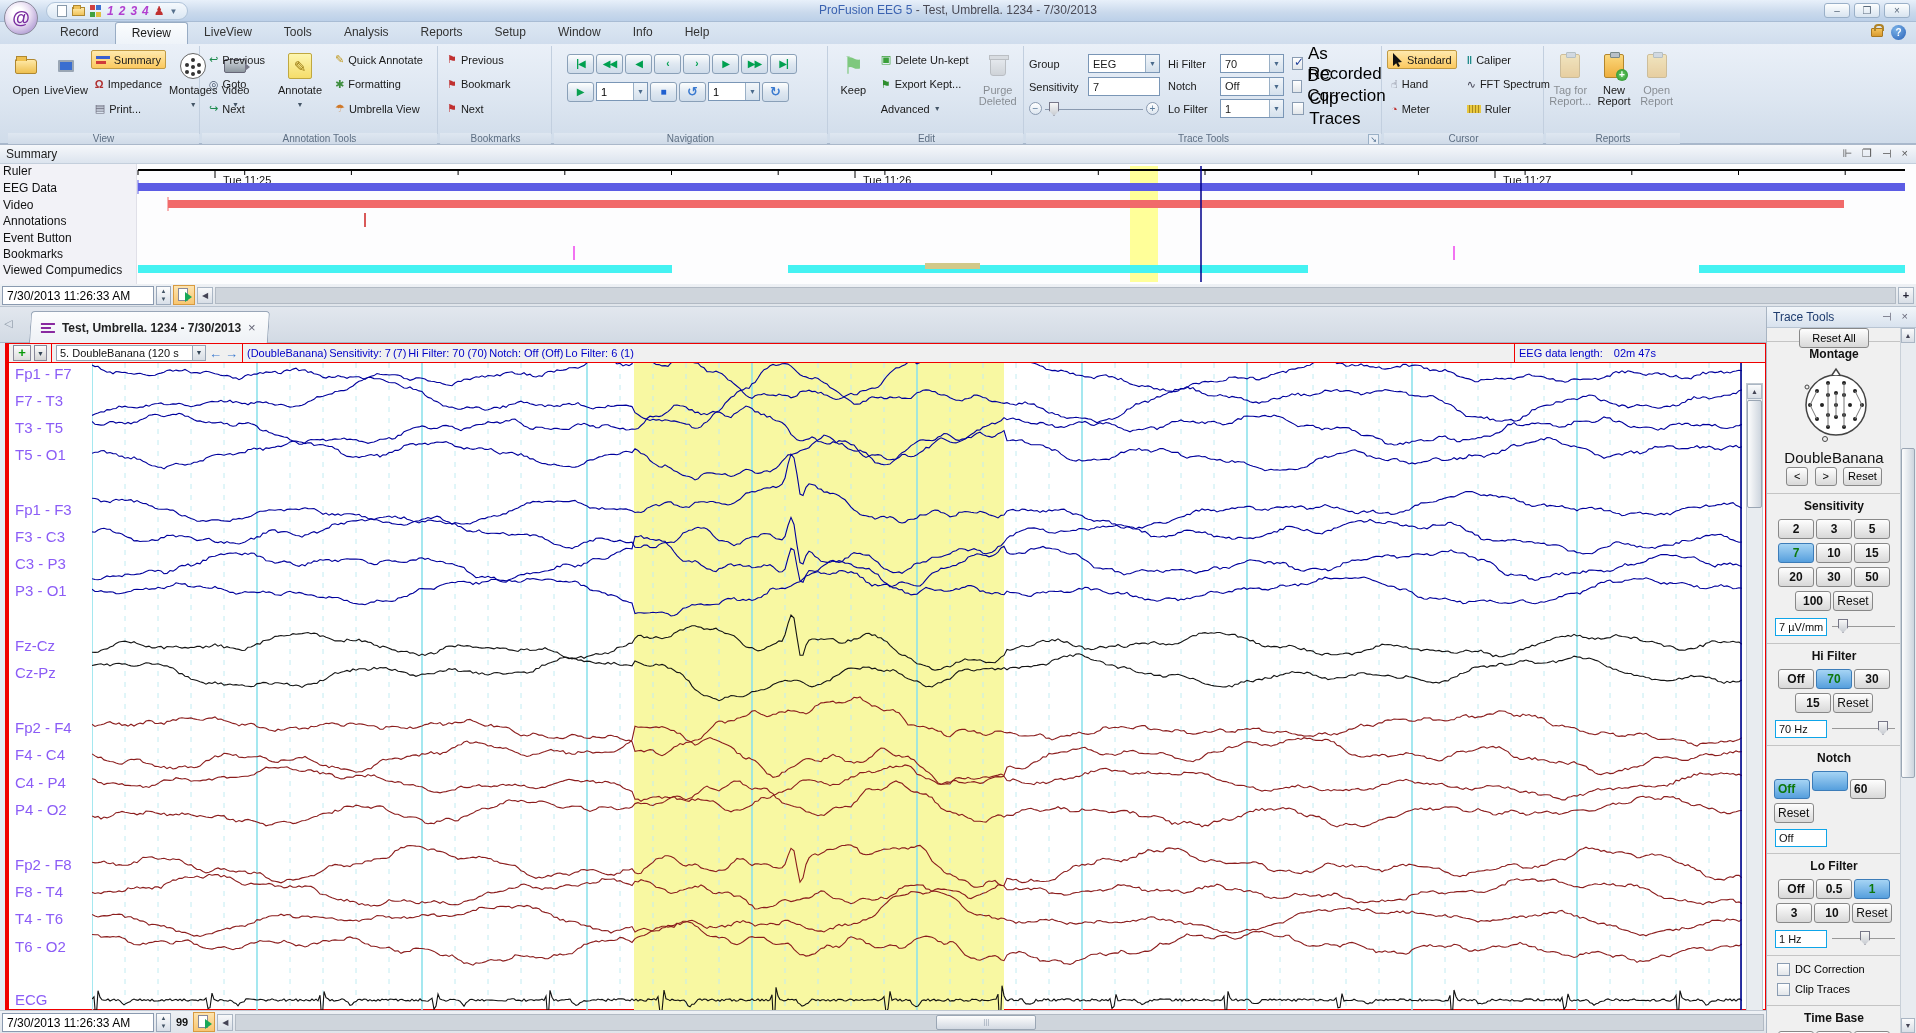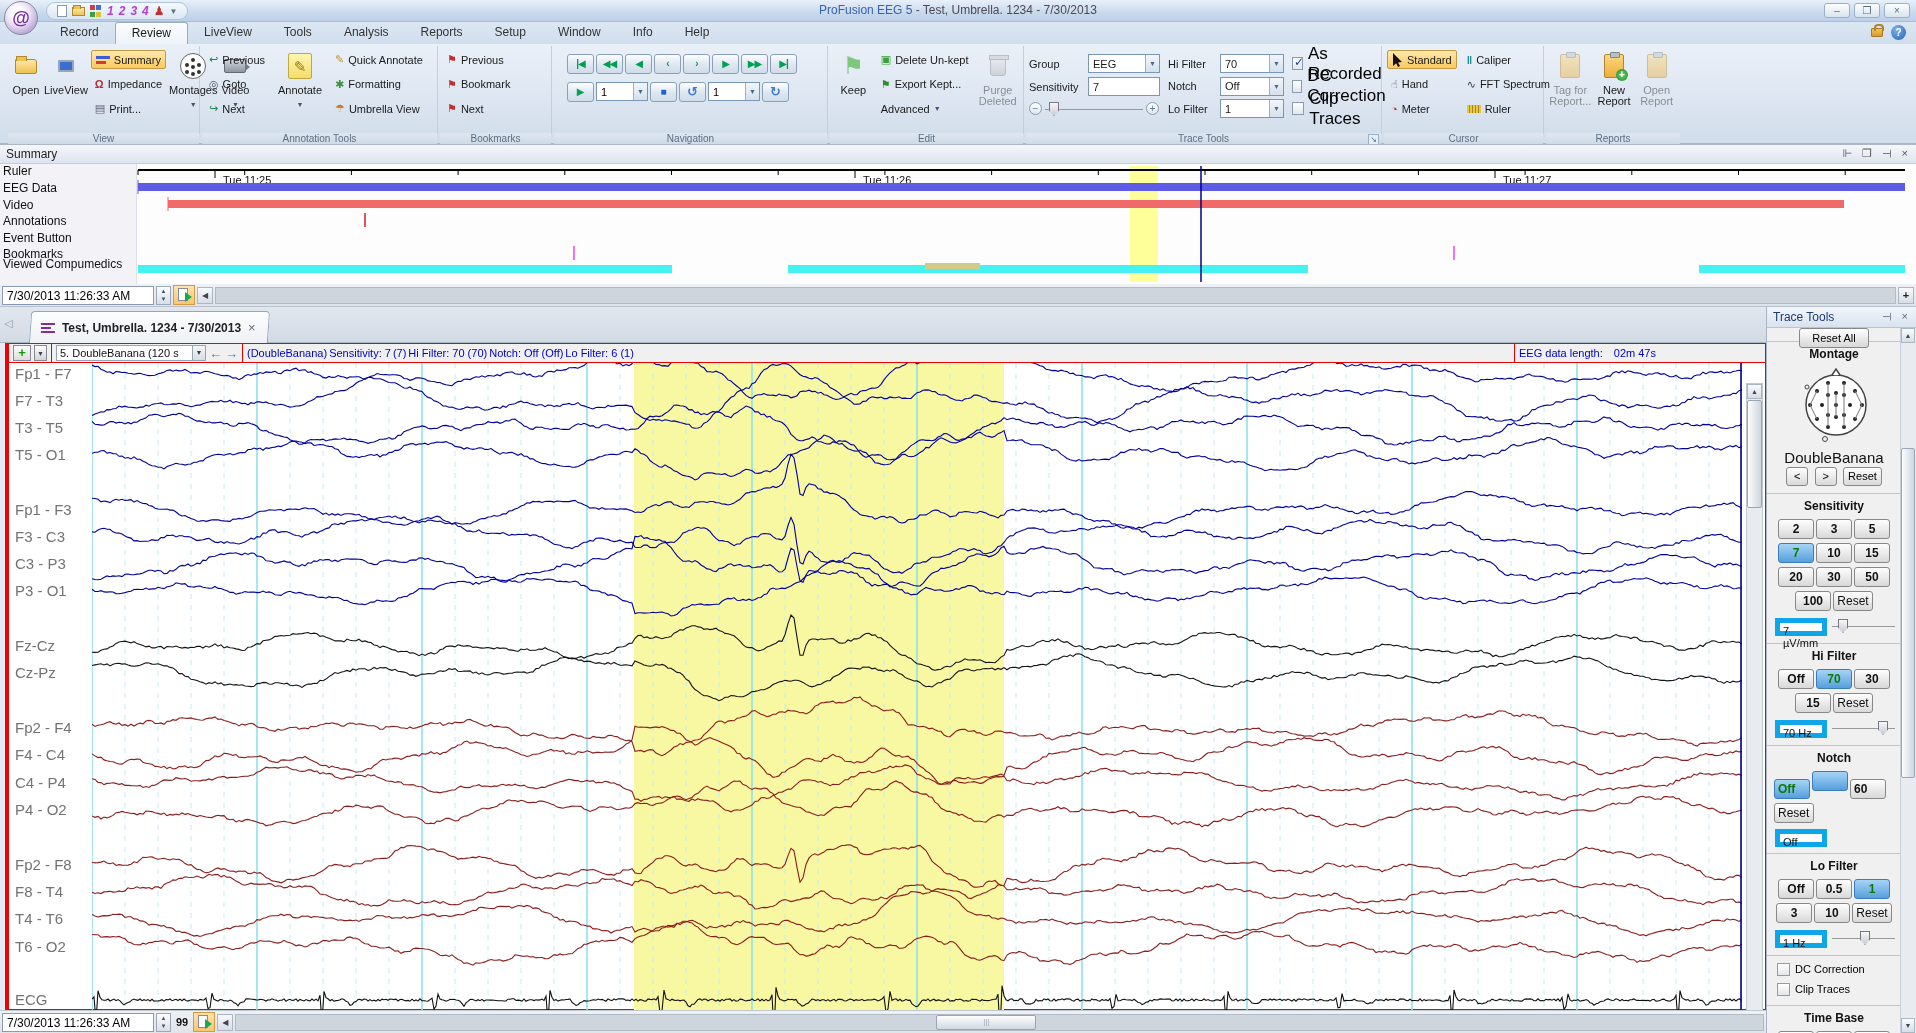--- a/index.html
+++ b/index.html
@@ -111,21 +111,21 @@
   .eeg-toolbar { position:absolute; left:0; top:0; width:100%; height:19px; background:#f0f0f0; border-bottom:1px solid #f00000; display:flex; align-items:center; font-size:11px; color:#0000c8; }
   .etb-seg { height:19px; display:flex; align-items:center; border-right:1px solid #f00000; padding:0 4px; gap:3px; }
   .plus-green { width:18px; height:16px; border:1px solid #889; background:linear-gradient(#fdfdfd,#dcdcdc); color:#0a9a0a; font-weight:bold; font-size:13px; line-height:14px; text-align:center; }
   .drop-sm { width:13px; height:16px; border:1px solid #889; background:linear-gradient(#fdfdfd,#d4d4d4); font-size:7px; color:#345; line-height:15px; text-align:center; }
   .mont-combo { width:150px; height:16px; background:#fff; border:1px solid #98a4b4; color:#111; font-size:11px; padding:1px 0 0 3px; position:relative; white-space:nowrap; overflow:hidden; }
   .mont-combo .arr { position:absolute; right:0; top:0; width:13px; height:14px; background:linear-gradient(#f4f6f8,#d8dde4); border-left:1px solid #98a4b4; font-size:7px; text-align:center; line-height:13px; color:#345; }
   .bluearr { color:#3a7ad0; font-size:13px; font-weight:bold; }
   .etb-status { gap:0; }
   .etb-status span { margin-right:2px; white-space:nowrap; }
   .trace-wrap { position:absolute; left:0; top:19px; right:0; bottom:0; background:#fff; }
-  .ch-label { position:absolute; left:6px; font-size:15px; color:#737373; white-space:nowrap; }
+  .ch-label { position:absolute; left:6px; font-size:15px; color:#8b5cf6; white-space:nowrap; }
   .vscroll { position:absolute; right:2px; top:20px; width:17px; height:644px; background:#e8ecf0; border:1px solid #c0c8d0; }
   .vs-arrow { position:absolute; left:0; width:15px; height:15px; background:linear-gradient(#fafbfc,#d8dee6); border:1px solid #aab6c4; color:#445; font-size:7px; text-align:center; line-height:14px; }
   .vs-thumb { position:absolute; left:0; width:15px; background:linear-gradient(90deg,#fdfdfd,#cdd5de); border:1px solid #9aa6b4; border-radius:2px; }
 
   
   .statusbar { position:absolute; left:0; top:1010px; width:1766px; height:23px; background:linear-gradient(#eef1f5,#dfe4ea); border-top:1px solid #c0c8d2; display:flex; align-items:center; gap:2px; padding:1px 2px; }
   .counter { font-size:11px; font-weight:bold; color:#111; padding:0 3px; }
   .hthumb { height:15px; background:linear-gradient(#fdfdfd,#d2d9e2); border:1px solid #9aa6b4; border-radius:2px; position:relative; }
   .hthumb::after { content:"|||"; position:absolute; left:50%; top:1px; transform:translateX(-50%); color:#9aa6b6; font-size:8px; }
 
@@ -134,21 +134,21 @@
   .tt-hdr { height:21px; background:linear-gradient(#f2f6fa,#d8e2ee); border-bottom:1px solid #b8c4d2; font-size:12px; color:#1e3c6e; padding:3px 0 0 6px; position:relative; }
   .tt-hdr .hic { position:absolute; top:3px; color:#667; font-size:11px; }
   .tt-body { position:absolute; left:0; top:21px; width:134px; bottom:0; overflow:hidden; }
   .tt-sec { border-bottom:1px solid #c4c4c4; padding:3px 2px 6px 2px; text-align:center; }
   .tt-title { font-size:12px; font-weight:bold; color:#111; margin:2px 0 4px 0; }
   .ttb { display:inline-block; min-width:36px; height:20px; margin:2px 1px; border:1px solid #888; border-radius:3px;
     background:linear-gradient(#fefefe,#d8d8d8); font-size:12px; font-weight:bold; color:#111; line-height:18px; padding:0 3px; }
   .ttb.sel { background:linear-gradient(#a6d4f4,#569fdd); border-color:#3c7cb8; color:#0c780c; }
   .ttb.reset { font-weight:normal; min-width:40px; }
   .tt-field-row { display:flex; align-items:center; gap:3px; margin:4px 0 0 6px; }
-  .tt-field { width:52px; height:18px; background:#fff; border:5px solid #0ea5e9; font-size:11px; text-align:left; padding:2px 0 0 3px; color:#111; }
+  .tt-field { width:52px; height:18px; background:#fff; border:1px solid #0ea5e9; font-size:11px; text-align:left; padding:2px 0 0 3px; color:#111; }
   .tt-slider { position:relative; flex:1; height:20px; }
   .tt-slider .trk { position:absolute; left:2px; right:4px; top:9px; height:1px; background:#999; }
   .resetall { width:70px; height:20px; border:1px solid #888; border-radius:3px; background:linear-gradient(#fefefe,#d8d8d8); font-size:11px; line-height:18px; margin-top:-10px; display:inline-block; }
   .mont-btn { display:inline-block; min-width:22px; height:19px; border:1px solid #888; border-radius:3px; background:linear-gradient(#fefefe,#d8d8d8); font-size:11px; line-height:17px; margin:1px; padding:0 4px; }
   .tt-scroll { position:absolute; right:0; top:21px; width:16px; bottom:0; background:#e8ecf0; border-left:1px solid #c8d0d8; }
   .tt-cbrow { display:flex; align-items:center; gap:5px; font-size:11px; height:20px; padding-left:8px; }
   .headsvg { display:block; margin:2px auto 0 auto; }
   .mont-name { font-size:15px; color:#111; }
 </style>
 </head>
@@ -514,21 +514,21 @@
     </span>
   </div>
   <div class="summary-body">
     <div class="sum-labels" id="sum-labels">
         <div class="srow-label" style="top: 0px;">Ruler</div>
         <div class="srow-label" style="top: 17px;">EEG Data</div>
         <div class="srow-label" style="top: 34px;">Video</div>
         <div class="srow-label" style="top: 50px;">Annotations</div>
         <div class="srow-label" style="top: 67px;">Event Button</div>
         <div class="srow-label" style="top: 83px;">Bookmarks</div>
-        <div class="srow-label" style="top: 93px;">Viewed Compumedics</div>
+        <div class="srow-label" style="top: 99px;">Viewed Compumedics</div>
       </div>
     <svg id="summary-svg" width="1916" height="120" style="position:absolute;left:0;top:0">
         <rect x="1130" y="2" width="28" height="116" fill="#ffff99"></rect>
         <line x1="138" y1="6" x2="1905" y2="6" stroke="#000" stroke-width="2"></line>
         <line x1="138" y1="6" x2="138" y2="11" stroke="#000"></line>
         <line x1="244.7" y1="6" x2="244.7" y2="11" stroke="#000"></line>
         <line x1="351.4" y1="6" x2="351.4" y2="11" stroke="#000"></line>
         <line x1="458.09999999999997" y1="6" x2="458.09999999999997" y2="11" stroke="#000"></line>
         <line x1="564.8" y1="6" x2="564.8" y2="11" stroke="#000"></line>
         <line x1="671.5" y1="6" x2="671.5" y2="11" stroke="#000"></line>

